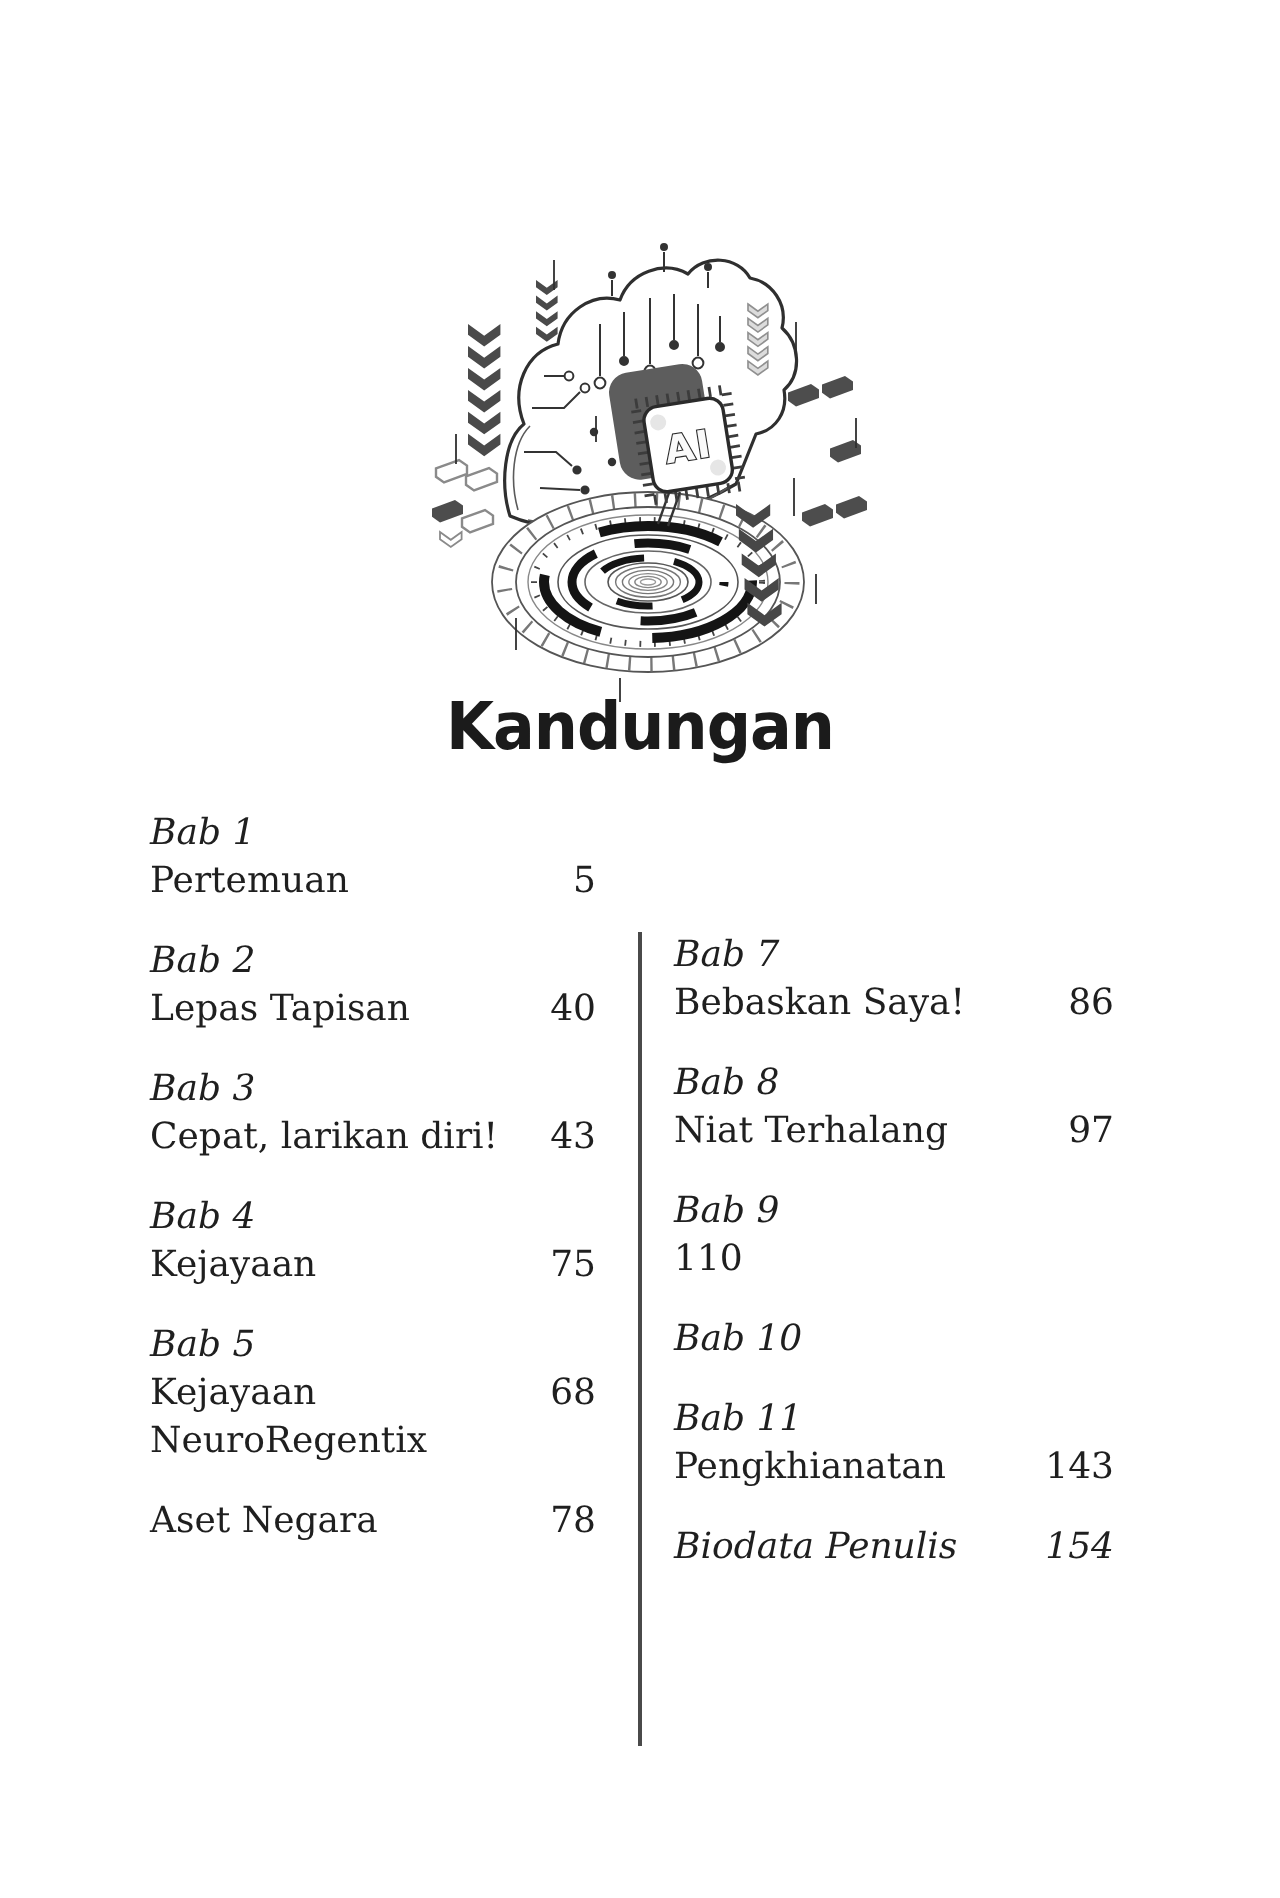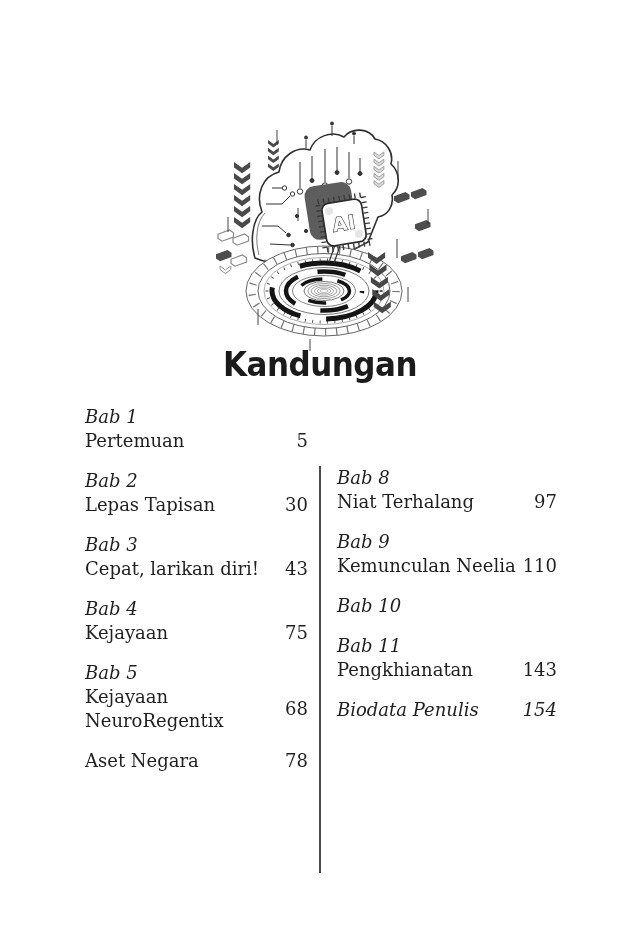--- a/index.html
+++ b/index.html
@@ -8,25 +8,25 @@
     font-family:"DejaVu Serif",serif;color:#1f1f1f;
   }
   .page{position:absolute;inset:0;}
   .illus{position:absolute;left:202px;top:114px;width:240px;height:242px;}
   .page-title{
     position:absolute;left:0;top:346px;width:640px;text-align:center;
     font-family:"DejaVu Sans",sans-serif;font-weight:bold;font-size:31px;
     letter-spacing:-0.5px;color:#1b1b1b;transform:scaleY(1.06);margin:0;
   }
   .col{position:absolute;font-size:18px;line-height:24px;}
-  .col-left{left:85px;top:405px;width:223px;}
+  .col-left{left:75px;top:405px;width:223px;}
   .col-right{left:337px;top:466px;width:220px;}
   .entry{margin-bottom:16px;}
   .bab{font-style:italic;}
-  .row{display:flex;justify-content:space-between;align-items:center;}
+  .row{display:flex;justify-content:space-between;align-items:flex-start;}
   .row .t{padding-right:6px;}
   .row .p{white-space:nowrap;}
   .entry-biodata .row{font-style:italic;}
   .divider{position:absolute;left:319px;top:466px;width:1.5px;height:407px;background:#4a4a4a;}
 </style>
 </head>
 <body>
 
 <div class="page">
 
@@ -176,21 +176,21 @@
         <div class="bab">Bab 1</div>
         <div class="row">
             <span class="t">Pertemuan</span>
             <span class="p">5</span>
           </div>
       </div>
       <div class="entry">
         <div class="bab">Bab 2</div>
         <div class="row">
             <span class="t">Lepas Tapisan</span>
-            <span class="p">30</span>
+            <span class="p">40</span>
           </div>
       </div>
       <div class="entry">
         <div class="bab">Bab 3</div>
         <div class="row">
             <span class="t">Cepat, larikan diri!</span>
             <span class="p">43</span>
           </div>
       </div>
       <div class="entry">
@@ -212,30 +212,36 @@
             <span class="t">Aset Negara</span>
             <span class="p">78</span>
           </div>
       </div>
     </div>
 
     <div class="divider"></div>
 
     <div class="col col-right">
       <div class="entry">
+        <div class="bab">Bab 7</div>
+        <div class="row">
+            <span class="t">Bebaskan Saya!</span>
+            <span class="p">86</span>
+          </div>
+      </div>
+      <div class="entry">
         <div class="bab">Bab 8</div>
         <div class="row">
             <span class="t">Niat Terhalang</span>
             <span class="p">97</span>
           </div>
       </div>
       <div class="entry">
         <div class="bab">Bab 9</div>
         <div class="row">
-            <span class="t">Kemunculan Neelia</span>
             <span class="p">110</span>
           </div>
       </div>
       <div class="entry">
         <div class="bab">Bab 10</div>
       </div>
       <div class="entry">
         <div class="bab">Bab 11</div>
         <div class="row">
             <span class="t">Pengkhianatan</span>

